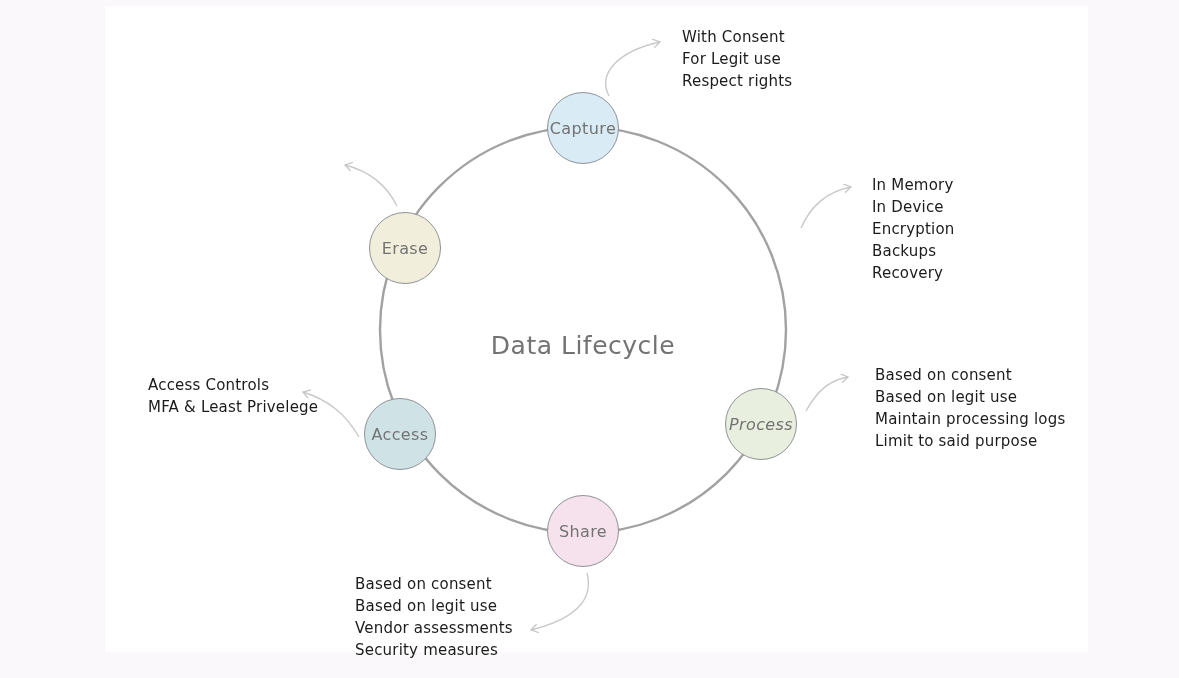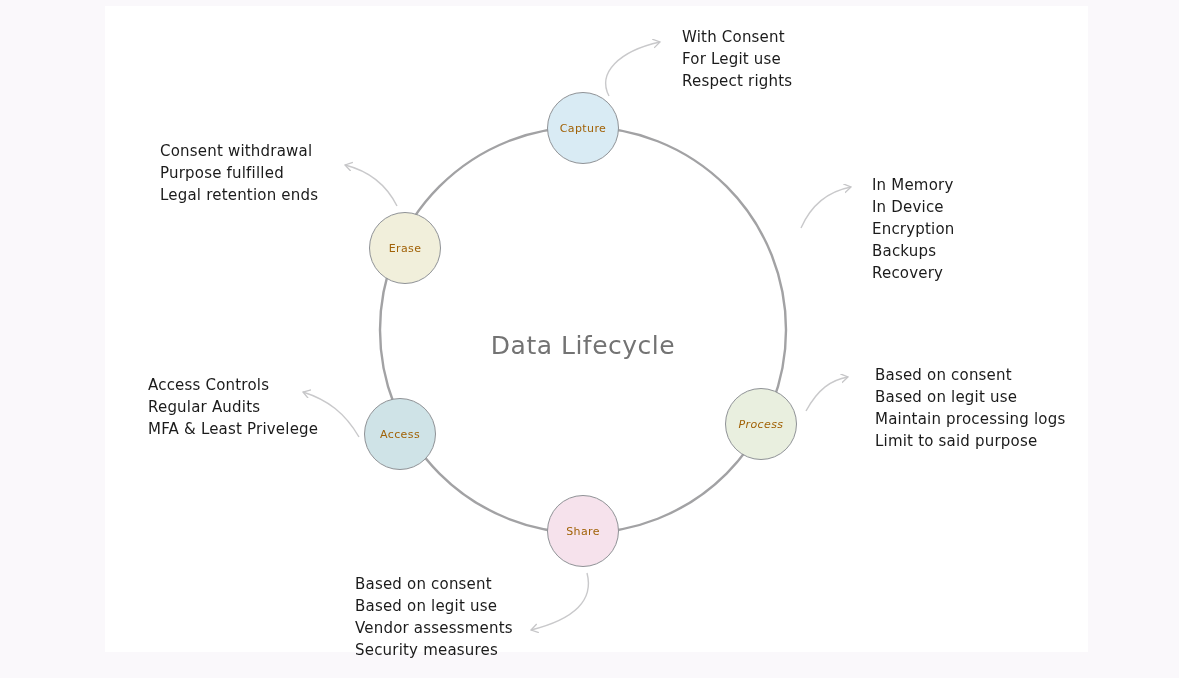--- a/index.html
+++ b/index.html
@@ -20,21 +20,21 @@
   svg.layer{pointer-events:none;}
 
   .node{
     position:absolute;width:72px;height:72px;border-radius:50%;
     border:1.4px solid #8f9296;
     display:flex;align-items:center;justify-content:center;
     box-sizing:border-box;
     cursor:pointer;
   }
   .node .node-label{
-    font-size:11px;color:#a16207;letter-spacing:.4px;text-align:right;
+    font-size:16px;color:#737373;letter-spacing:.4px;text-align:right;
   }
   .node-capture{left:547px;top:92px;}
   .node-store{left:722px;top:211px;}
   .node-process{left:725px;top:388px;font-style:italic;}
   .node-share{left:547px;top:495px;}
   .node-access{left:364px;top:398px;}
   .node-erase{left:369px;top:212px;}
 
   .diagram-title{
     position:absolute;left:433px;top:331px;width:300px;
@@ -116,22 +116,16 @@
 
   <div class="notes notes-share">
     <div>Based on consent</div>
     <div>Based on legit use</div>
     <div>Vendor assessments</div>
     <div>Security measures</div>
   </div>
 
   <div class="notes notes-access">
     <div>Access Controls</div>
-    <div>Regular Audits</div>
     <div>MFA &amp; Least Privelege</div>
   </div>
 
-  <div class="notes notes-erase">
-    <div>Consent withdrawal</div>
-    <div>Purpose fulfilled</div>
-    <div>Legal retention ends</div>
-  </div>
 </div>
 
 </body></html>

